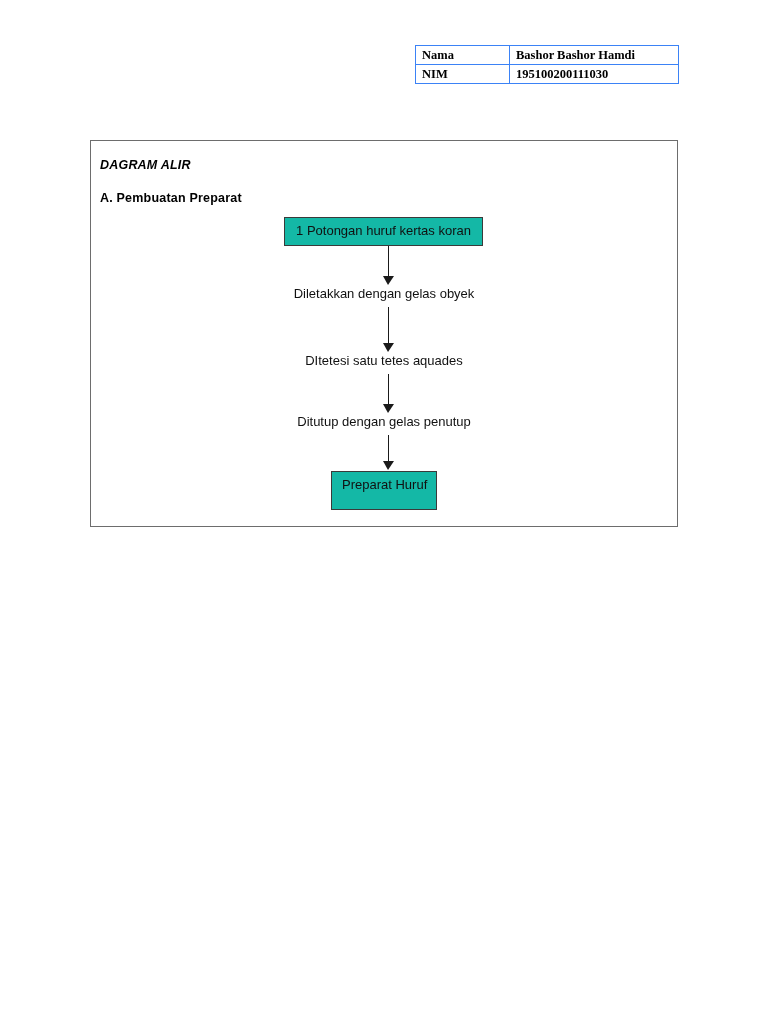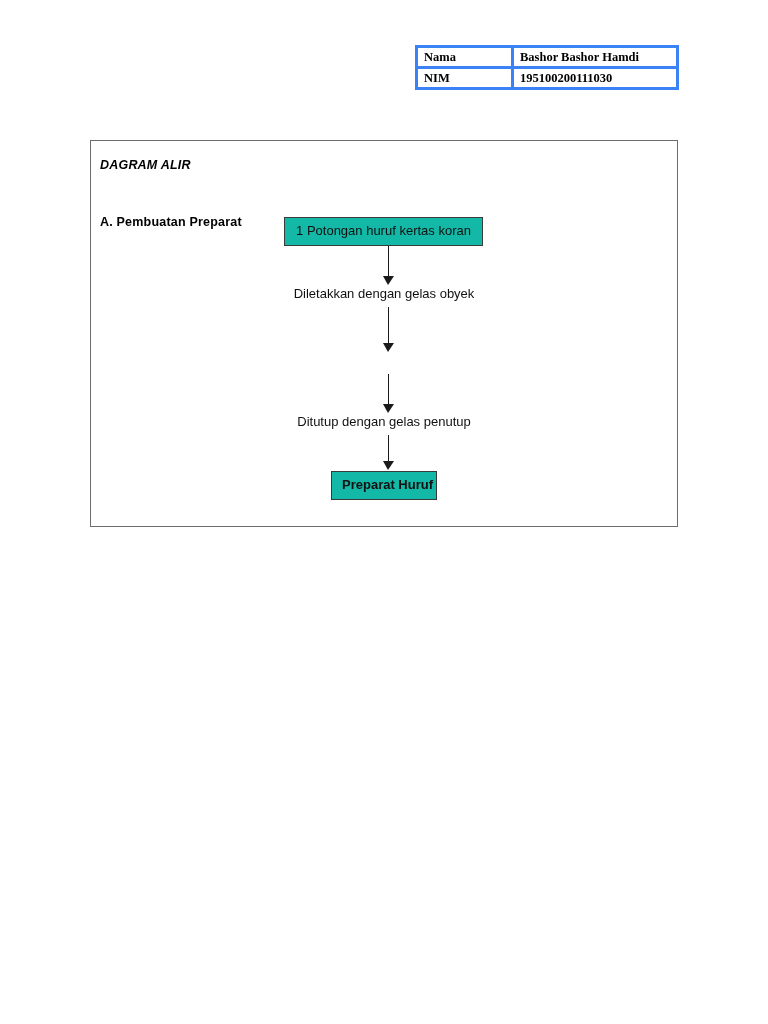--- a/index.html
+++ b/index.html
@@ -24,21 +24,21 @@
     top: 45px;
     width: 264px;
     border-collapse: collapse;
     font-family: "Liberation Serif", serif;
     font-weight: bold;
     font-size: 12.5px;
     color: #000;
     background: #fff;
   }
   .identity-table td {
-    border: 3px solid #3b82f6;
+    border: 1px solid #3b82f6;
     padding: 2px 5px 2px 6px;
     line-height: 14px;
     height: 14px;
     vertical-align: middle;
     white-space: nowrap;
   }
   .identity-table td.label-cell {
     width: 82px;
   }
 
@@ -65,21 +65,20 @@
     font-style: italic;
   }
   .heading-sub {
     position: absolute;
     left: 9px;
     top: 50px;
     font-size: 12.5px;
     font-weight: bold;
     letter-spacing: 0.2px;
     white-space: nowrap;
-    margin-top: 24px;
   }
 
   
   .flow {
     position: absolute;
     left: 0;
     top: 0;
     width: 100%;
     height: 100%;
     pointer-events: none;
@@ -102,21 +101,21 @@
   }
   .node.plain {
     background: transparent;
   }
 
   
   .node-1 { left: 193px; top: 76px; width: 199px; height: 29px; padding-top: 6px; }
   .node-2 { left: 143px; top: 145px; width: 300px; }
   .node-3 { left: 143px; top: 212px; width: 300px; }
   .node-4 { left: 143px; top: 273px; width: 300px; }
-  .node-5 { left: 240px; top: 330px; width: 106px; height: 29px; padding-top: 6px; font-weight: bold; }
+  .node-5 { left: 240px; top: 330px; width: 106px; height: 39px; padding-top: 6px; }
 
   
   .arrow {
     position: absolute;
     left: 292px;
     width: 11px;
   }
   .arrow .stem {
     position: absolute;
     left: 5px;
@@ -179,20 +178,21 @@
       <div class="head"></div>
     </div>
 
     <div class="node plain node-2">Diletakkan dengan gelas obyek</div>
 
     <div class="arrow arrow-2">
       <div class="stem"></div>
       <div class="head"></div>
     </div>
 
+    <div class="node plain node-3">DItetesi satu tetes aquades</div>
 
     <div class="arrow arrow-3">
       <div class="stem"></div>
       <div class="head"></div>
     </div>
 
     <div class="node plain node-4">Ditutup dengan gelas penutup</div>
 
     <div class="arrow arrow-4">
       <div class="stem"></div>

